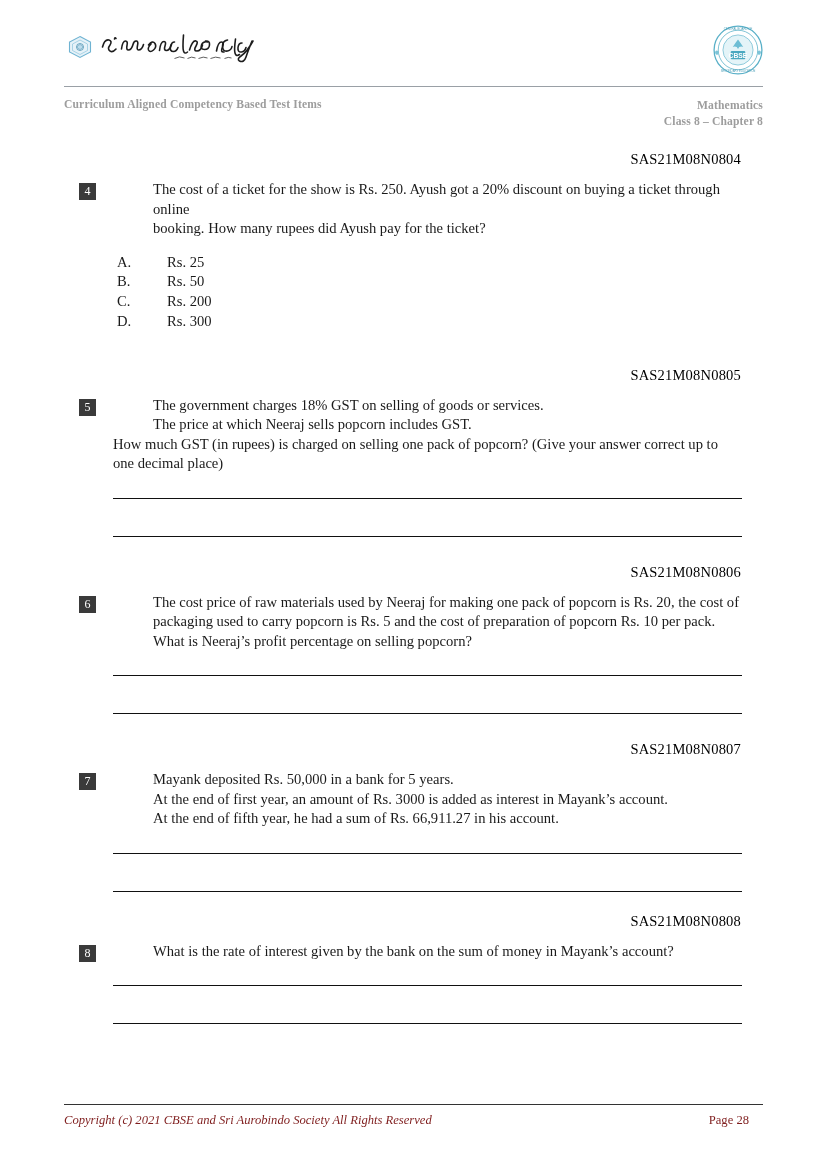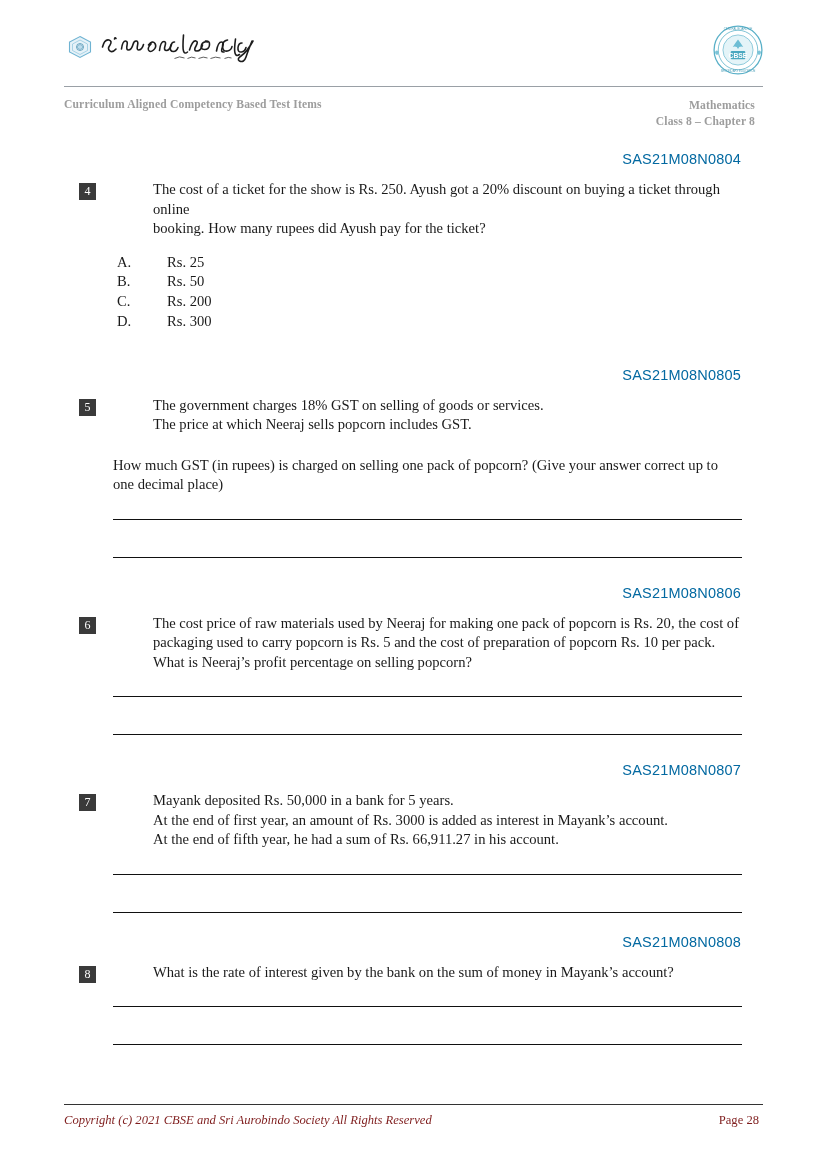--- a/index.html
+++ b/index.html
@@ -71,39 +71,39 @@
     color: #9d9d9d;
     letter-spacing: 0.15px;
   }
   .header-left {
     position: absolute;
     left: 0;
     top: 2px;
   }
   .header-right {
     position: absolute;
-    right: 8px;
+    right: 0;
     top: 2px;
     text-align: right;
     line-height: 15.5px;
   }
 
   
   .content {
     position: absolute;
     left: 0; right: 0;
     top: 150px;
   }
 
   .item-code {
     text-align: right;
     padding-right: 45px;
-    font-family: Liberation Sans, sans-serif;
+    font-family: Liberation Serif, serif;
     font-size: 14.5px;
-    color: #0369a1;
+    color: #000000;
     letter-spacing: 0.2px;
     line-height: 18px;
   }
 
   .question {
     position: relative;
     padding-left: 72px;
     padding-right: 44px;
     margin-top: 12px;
   }
@@ -142,21 +142,20 @@
   }
   .option-letter {
     width: 50px;
     flex: 0 0 50px;
   }
   .option-value { flex: 1 1 auto; }
 
   .sub-question {
     padding-left: 72px;
     padding-right: 44px;
-    margin-top: 21px;
     font-family: "Liberation Serif", serif;
     font-size: 14.6px;
     line-height: 19.5px;
     color: #1a1a1a;
   }
 
   .answer-lines {
     padding-left: 72px;
     padding-right: 44px;
     margin-top: 24px;
@@ -185,21 +184,21 @@
     left: 23px;
     right: 23px;
     bottom: 38px;
     height: 18px;
     font-family: "Liberation Serif", serif;
     font-style: italic;
     font-size: 12.6px;
     color: #7f1d1d;
   }
   .footer-left { position: absolute; left: 0; top: 0; }
-  .footer-right { position: absolute; right: 4px; top: 0; font-style: normal; text-align: right; }
+  .footer-right { position: absolute; right: 14px; top: 0; font-style: normal; text-align: right; }
 </style>
 </head>
 <body>
 
 <div class="page">
 
   <div class="header-logos">
 
     <div class="sas-logo">
       <svg class="sas-mark" viewBox="0 0 52 48">

